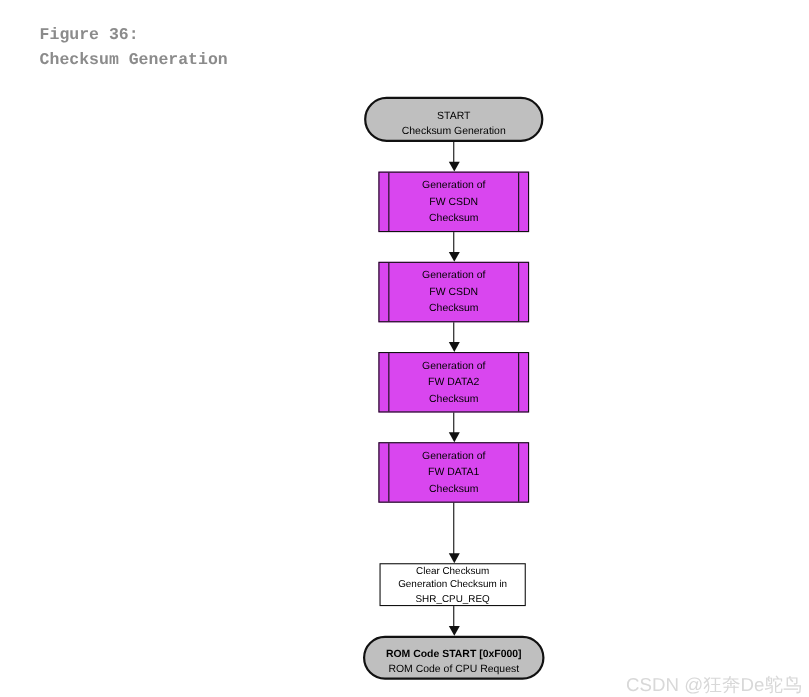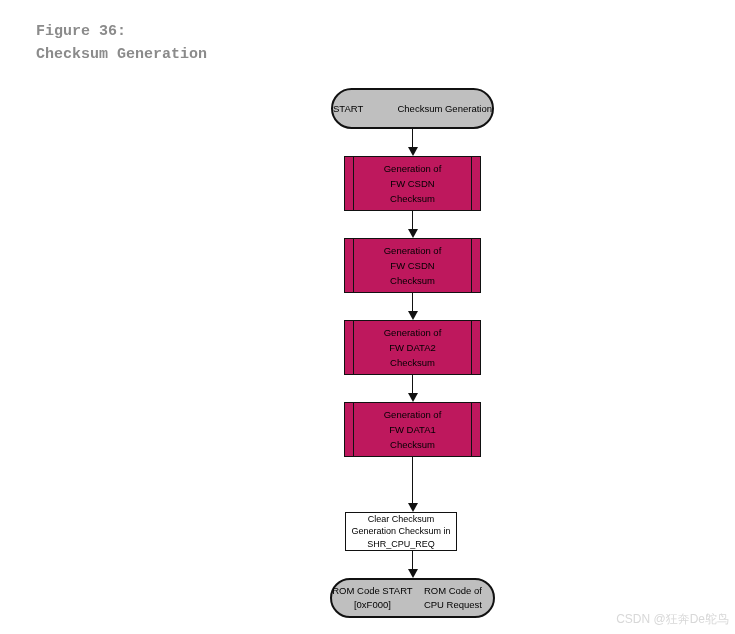--- a/index.html
+++ b/index.html
@@ -29,38 +29,39 @@
     color: var(--title_color);
     font-family: Liberation Mono, monospace;
   }
 
   
   .terminal {
     position: absolute;
     background: var(--terminal_fill);
     border: 2px solid var(--line);
     display: flex;
+    flex-direction: column;
     align-items: center;
-    justify-content: space-between;
+    justify-content: flex-end;
     text-align: center;
     color: #000;
     font-size: 9.5px;
     line-height: 14px;
   }
   .terminal.start { left: 331px; top: 88px; width: 163px; height: 41px; border-radius: 21px; }
   .terminal.end   { left: 330px; top: 578px; width: 165px; height: 40px; border-radius: 20px; }
-  .terminal .bold { font-weight: normal; }
+  .terminal .bold { font-weight: bold; }
 
   
   .process {
     position: absolute;
     left: 344px;
     width: 137px;
     height: 55px;
-    background: #be185d;
+    background: #d946ef;
     border: 1.5px solid var(--line);
     display: flex;
     flex-direction: column;
     align-items: center;
     justify-content: center;
     text-align: center;
     font-size: 9.5px;
     line-height: 15px;
     color: #000;
   }
@@ -73,21 +74,21 @@
     background: var(--line);
   }
   .process::before { left: 8px; }
   .process::after  { right: 8px; }
 
   
   .rect {
     position: absolute;
     left: 345px;
     top: 512px;
-    width: 112px;
+    width: 133px;
     height: 39px;
     background: #ffffff;
     border: 1.5px solid var(--line);
     display: flex;
     flex-direction: column;
     align-items: center;
     justify-content: center;
     text-align: center;
     font-size: 9px;
     line-height: 12.5px;
@@ -112,21 +113,21 @@
     height: 0;
     border-left: 5px solid transparent;
     border-right: 5px solid transparent;
     border-top: 9px solid var(--line);
   }
 
   .watermark {
     position: absolute;
     right: 6px;
     top: 611px;
-    font-size: 12px;
+    font-size: 17px;
     color: var(--watermark_color);
   }
 </style>
 </head>
 <body>
 
 <div class="canvas">
 
   <div class="fig-title">
     <div>Figure 36:</div>

